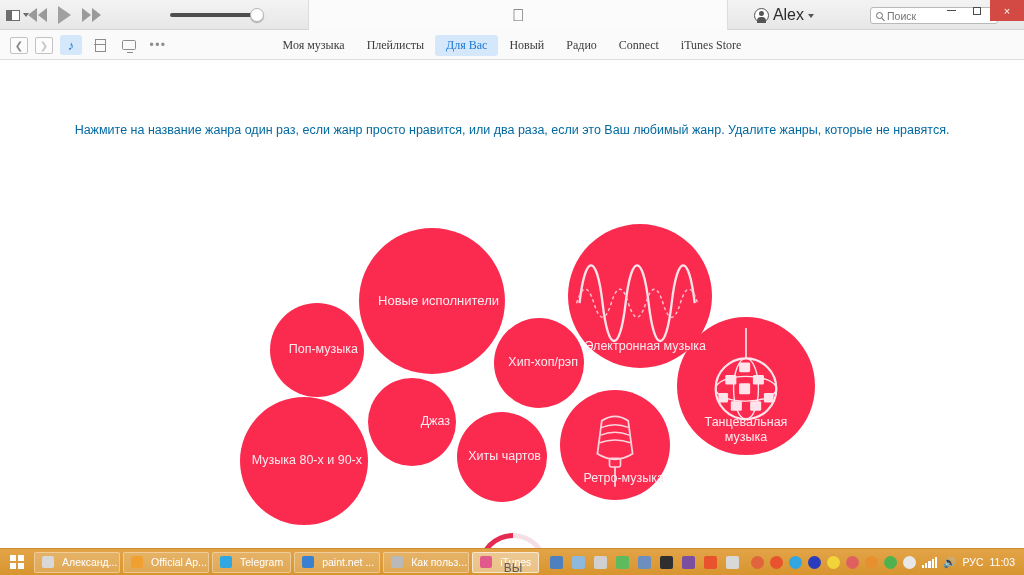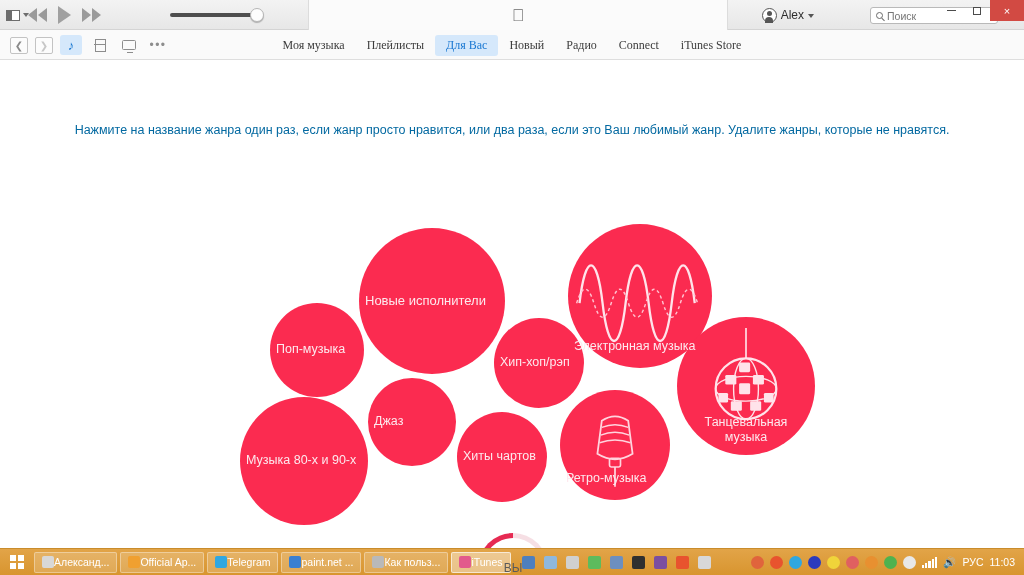--- a/index.html
+++ b/index.html
@@ -49,21 +49,21 @@
   }
   .apple-logo { font-size: 17px; color: #6b6b6b; line-height: 1; }
 
   .acct { position: absolute; right: 210px; top: 0; height: 30px; display: flex; align-items: center; gap: 4px; cursor: default; }
   .acct-circle {
     width: 15px; height: 15px; border-radius: 50%; border: 1.4px solid #555;
     position: relative; background: #fff;
   }
   .acct-circle::before { content:""; position:absolute; left:4px; top:2.2px; width:5px; height:5px; border-radius:50%; background:#555; }
   .acct-circle::after  { content:""; position:absolute; left:2.2px; top:8.2px; width:8.5px; height:6px; border-radius:4px 4px 0 0; background:#555; }
-  .acct-name { font-size: 12px; color: #2d2d2d; }
+  .acct-name { font-size: 16px; color: #2d2d2d; }
   .acct-caret { width:0;height:0;border-left:3.5px solid transparent;border-right:3.5px solid transparent;border-top:4px solid #555; margin-top:2px; }
 
   .searchbox {
     position: absolute; right: 26px; top: 7px; width: 128px; height: 17px;
     background: #fff; border: 1px solid #b9b9b9; border-radius: 3px;
     display: flex; align-items: center; padding: 0 5px; gap: 4px;
   }
   .mag { width: 7px; height: 7px; border: 1.3px solid #6b6b6b; border-radius: 50%; position: relative; flex: none; }
   .mag::after { content:""; position:absolute; right:-3px; bottom:-2px; width:4px; height:1.3px; background:#6b6b6b; transform: rotate(45deg); }
   .searchbox input {
@@ -112,21 +112,21 @@
     font-size: 28px; color: #3c3c3c; font-weight: normal;
   }
   .page-sub {
     position: absolute; top: 63px; left: 0; width: 100%; text-align: center;
     font-size: 12.5px; color: #0369a1;
   }
 
   .bubbles { position: absolute; left: 0; top: 0; width: 1024px; height: 420px; }
   .bubble {
     position: absolute; border-radius: 50%; background: #fb2b50;
-    display: flex; align-items: center; justify-content: flex-start;
+    display: flex; align-items: center; justify-content: flex-end;
     color: #fde9ee; text-align: center; line-height: 1.22; cursor: pointer;
   }
   .bubble .lbl { position: relative; z-index: 2; padding: 0 6px; }
   .bubble svg { position: absolute; left: 0; top: 0; width: 100%; height: 100%; z-index: 1; }
   .bubble.lbl-low { align-items: flex-end; padding-bottom: 14px; }
   .bubble.lbl-low2 { align-items: flex-end; padding-bottom: 10px; }
 
   
   .you-ring {
     position: absolute; left: 478px; top: 473px; width: 70px; height: 70px;
@@ -157,21 +157,21 @@
   .taskbar {
     position: absolute; left: 0; bottom: 0; width: 1024px; height: 27px;
     background: linear-gradient(#e2a448, #d8952f);
     border-top: 1px solid #c98c2c;
     display: flex; align-items: center;
   }
   .start-btn { width: 34px; height: 27px; display:flex; align-items:center; justify-content:center; }
   .winlogo { display: grid; grid-template-columns: 6px 6px; grid-template-rows: 6px 6px; gap: 1.5px; }
   .winlogo i { background: #fff; display:block; }
   .tb-item {
-    height: 21px; display: flex; align-items: center; gap: 0;
+    height: 21px; display: flex; align-items: center; gap: 8px;
     padding: 0 7px; margin-right: 3px; max-width: 86px;
     background: rgba(255,255,255,0.18); border: 1px solid rgba(255,255,255,0.35);
     border-radius: 2px; font-size: 10.5px; color: #ffffff; white-space: nowrap; overflow: hidden;
   }
   .tb-item.active { background: rgba(255,255,255,0.42); border-color: rgba(255,255,255,0.6); justify-content: center; }
   .tb-ico { width: 12px; height: 12px; border-radius: 2px; flex: none; }
   .tray { margin-left: auto; display: flex; align-items: center; gap: 6px; padding-right: 9px; }
   .tray-ico { width: 13px; height: 13px; border-radius: 50%; }
   .tray-sq { width: 13px; height: 13px; border-radius: 2px; }
   .tray-txt { font-size: 10.5px; color: #fff; }

